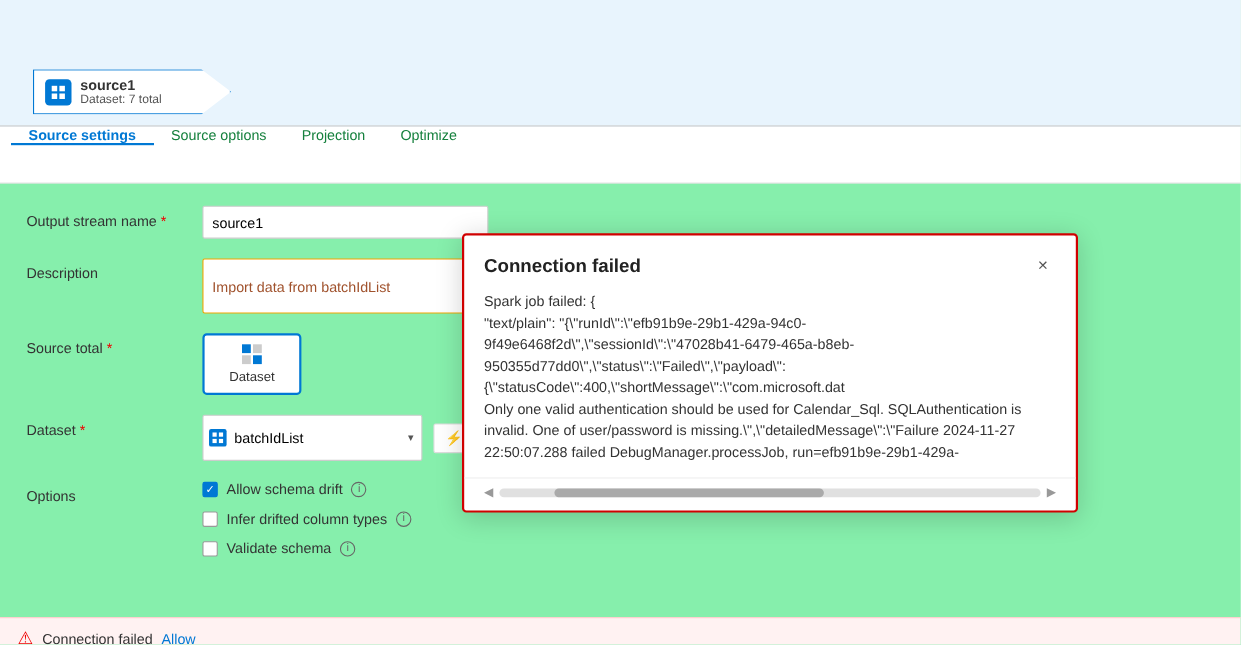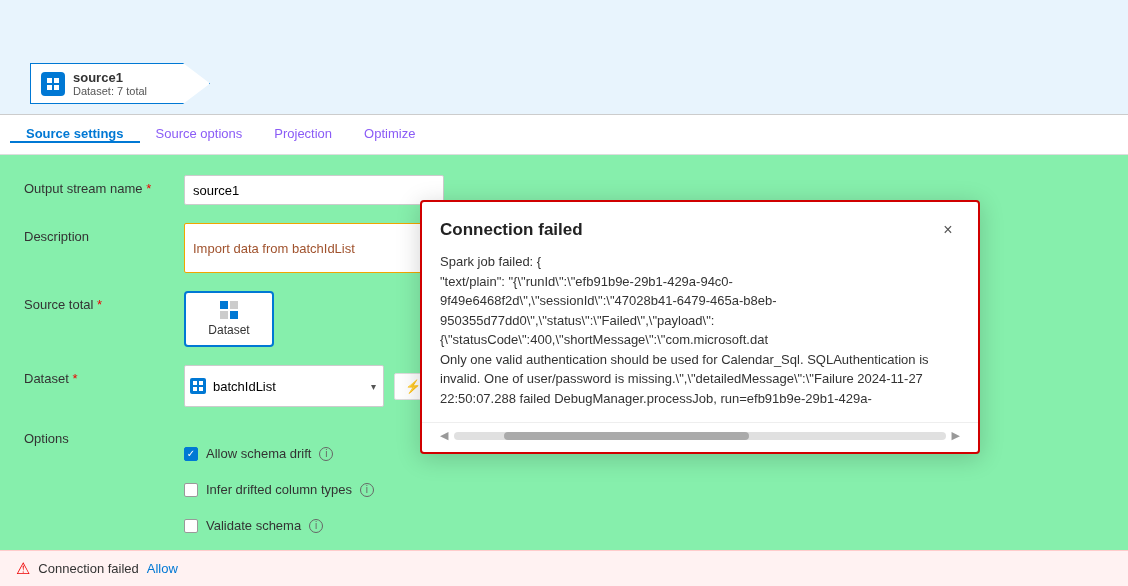--- a/index.html
+++ b/index.html
@@ -35,30 +35,30 @@
     }
     .source-info { display: flex; flex-direction: column; }
     .source-title { font-weight: 600; font-size: 13px; }
     .source-sub { font-size: 11px; color: #555; }
 
     
     .tabs-bar {
       background: white;
       border-bottom: 1px solid #ddd;
       display: flex;
-      align-items: center;
-      height: 40px;
+      align-items: flex-start;
+      height: 52px;
       padding-left: 10px;
     }
     .tab {
       padding: 0 16px;
       display: flex; align-items: center;
       font-size: 13px;
       cursor: pointer;
-      color: #8b5cf6;
+      color: #15803d;
       border-bottom: 2px solid transparent;
       white-space: nowrap;
     }
     .tab.active {
       color: #0078d4;
       border-bottom: 2px solid #0078d4;
       font-weight: 600;
     }
 
     
@@ -150,21 +150,20 @@
       cursor: pointer;
       color: #0078d4;
     }
     .action-btn.new-btn { color: #333; }
 
     
     .options-section { margin-top: 4px; }
     .checkbox-row {
       display: flex; align-items: center; gap: 8px;
       margin-bottom: 12px;
-      margin-top: 21px;
     }
     .checkbox {
       width: 14px; height: 14px;
       border: 1px solid #999;
       border-radius: 2px;
       display: flex; align-items: center; justify-content: center;
       flex-shrink: 0;
       background: white;
     }
     .checkbox.checked {

